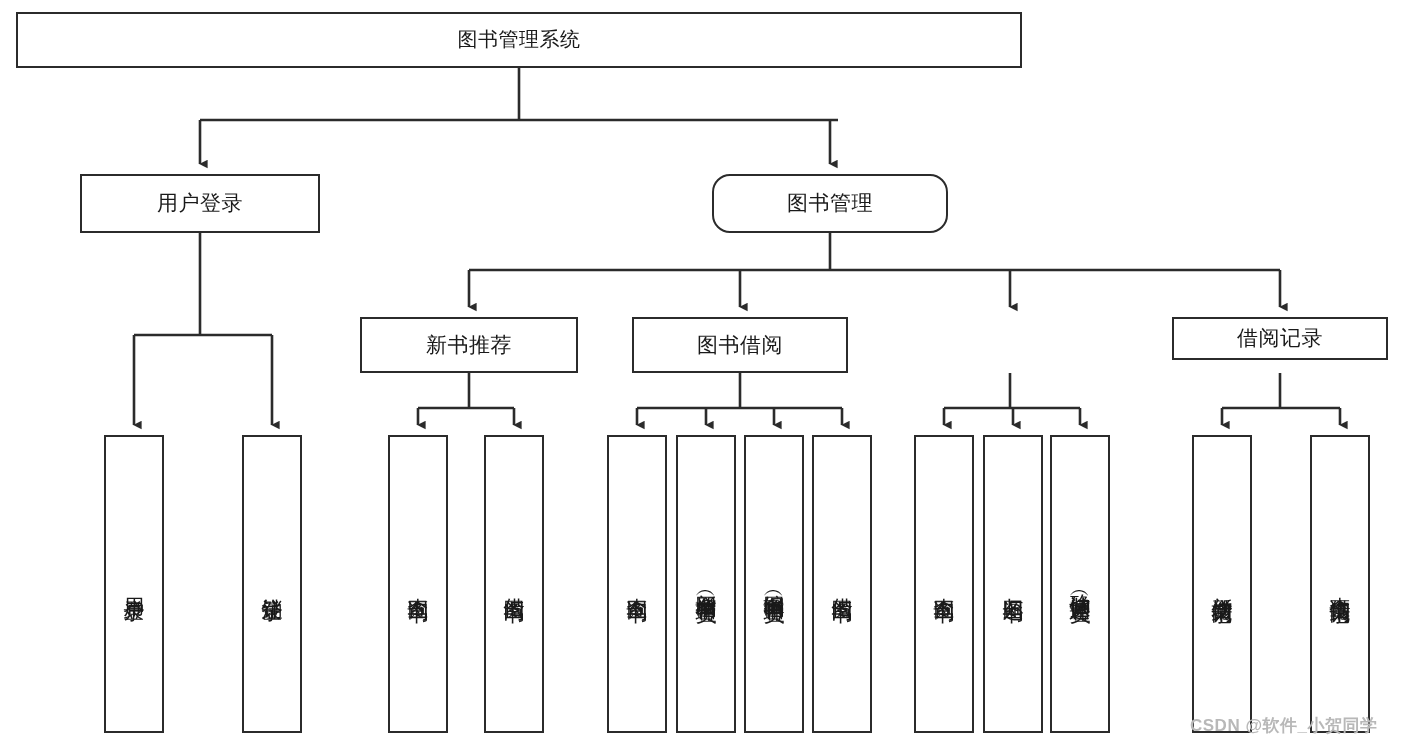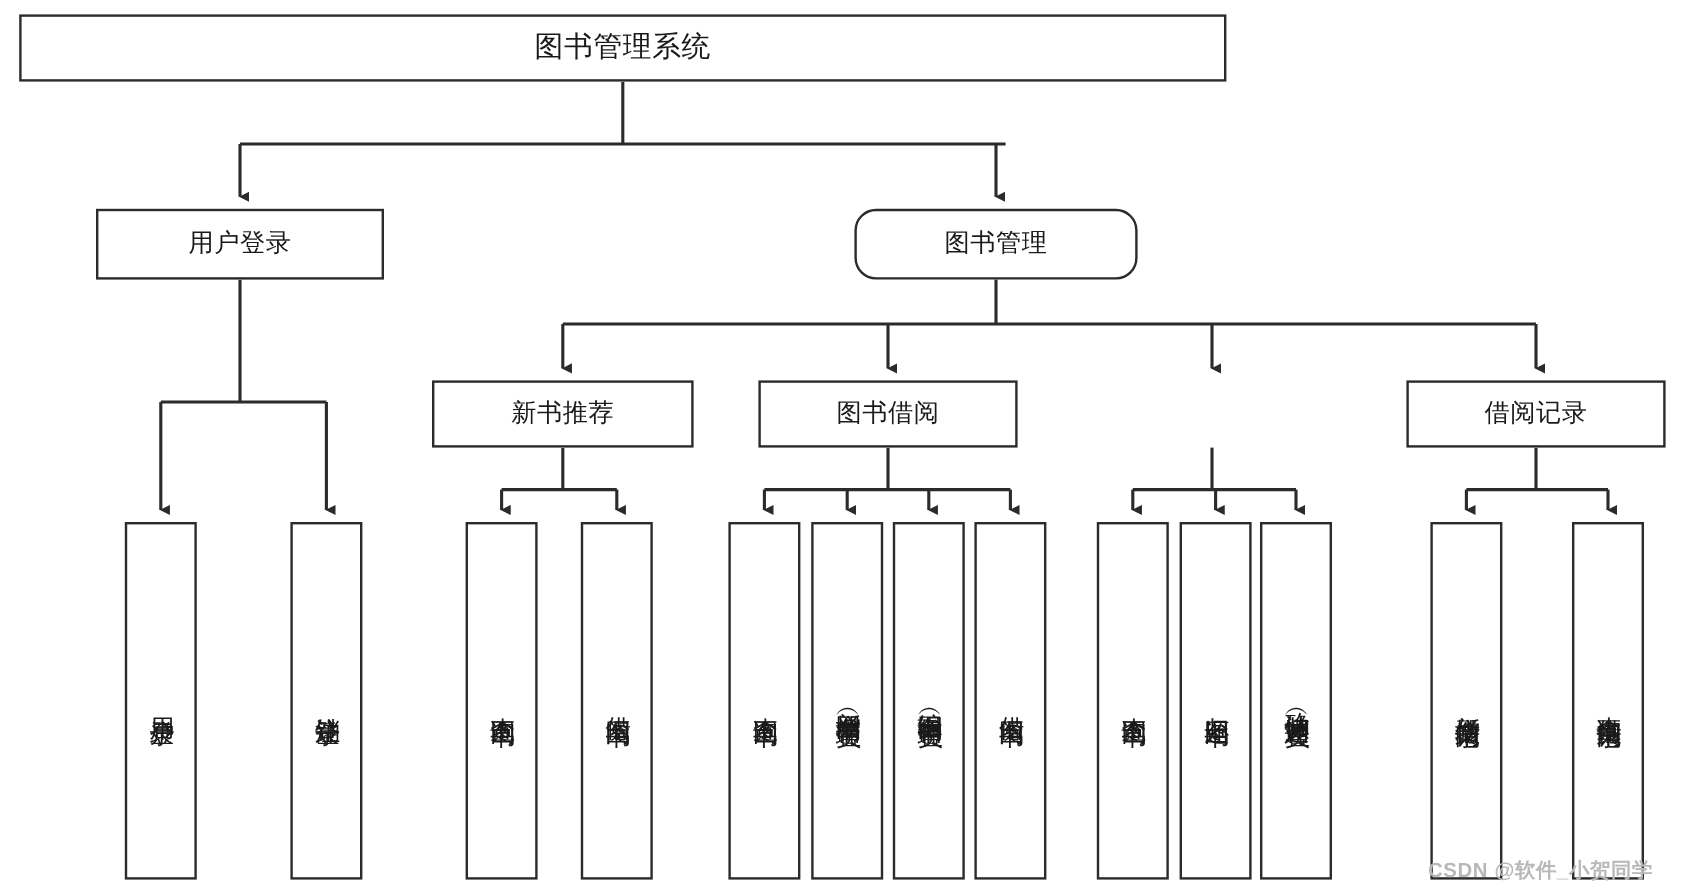--- a/index.html
+++ b/index.html
@@ -39,21 +39,21 @@
     color: #1a1a1a;
     text-align: center;
     line-height: 1.18;
     white-space: nowrap;
   }
   .node-box.horizontal .node-label {
     font-size: 21px;
     letter-spacing: 0.5px;
   }
   .node-box.root .node-label {
-    font-size: 24px;
+    font-size: 20px;
     letter-spacing: 0.5px;
   }
   .node-box.vertical {
     align-items: center;
     justify-content: center;
   }
   .node-box.vertical .node-label {
     writing-mode: vertical-rl;
     text-orientation: upright;
     font-size: 21px;
@@ -149,21 +149,21 @@
   <div class="node-box horizontal" style="left:712px; top:174px; width:236px; height:59px;border-radius:18px;">
     <span class="node-label">图书管理</span>
   </div>
 
   <div class="node-box horizontal" style="left:632px; top:317px; width:216px; height:56px;">
     <span class="node-label">图书借阅</span>
   </div>
   <div class="node-box horizontal" style="left:360px; top:317px; width:218px; height:56px;">
     <span class="node-label">新书推荐</span>
   </div>
-  <div class="node-box horizontal" style="left:1172px; top:317px; width:216px; height:56px;">
+  <div class="node-box horizontal" style="left:1172px; top:317px; width:216px; height:43px;">
     <span class="node-label">借阅记录</span>
   </div>
 
   <div class="node-box vertical" style="left:104px; top:435px; width:60px; height:298px;">
     <span class="node-label">用户登录</span>
   </div>
   <div class="node-box vertical" style="left:242px; top:435px; width:60px; height:298px;">
     <span class="node-label">注销登录</span>
   </div>
   <div class="node-box vertical" style="left:388px; top:435px; width:60px; height:298px;">

